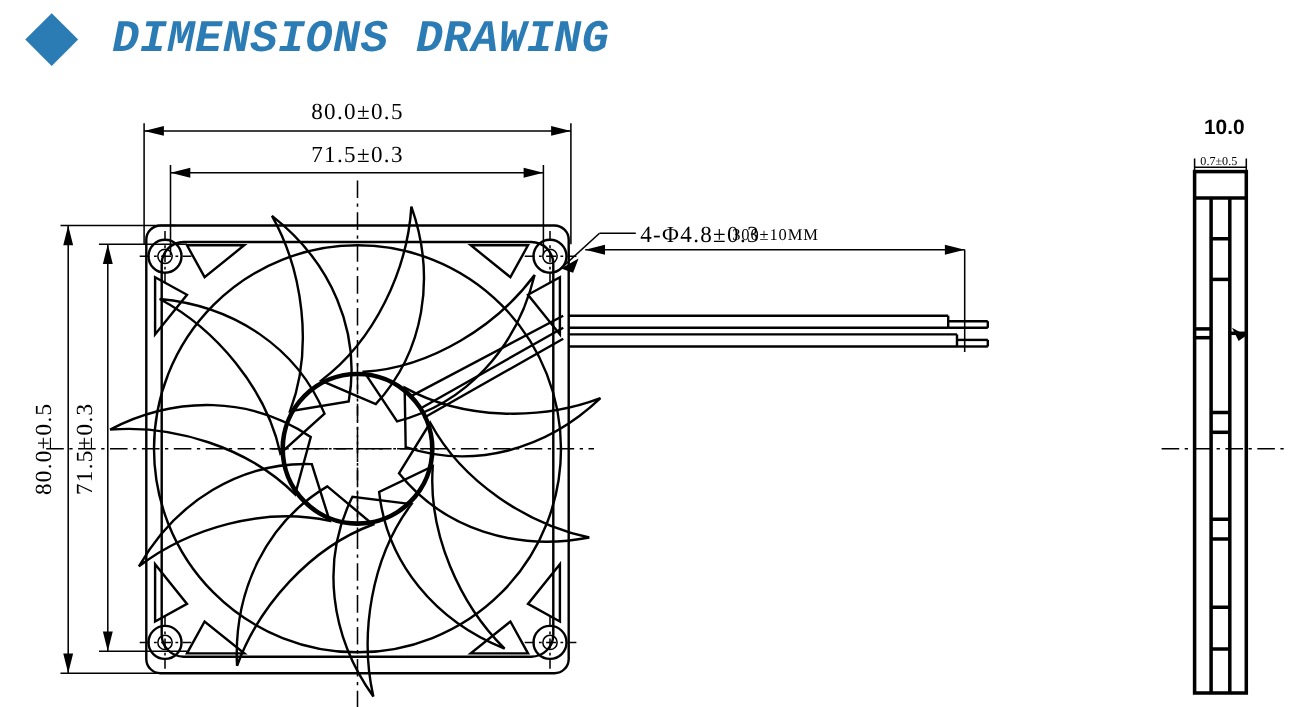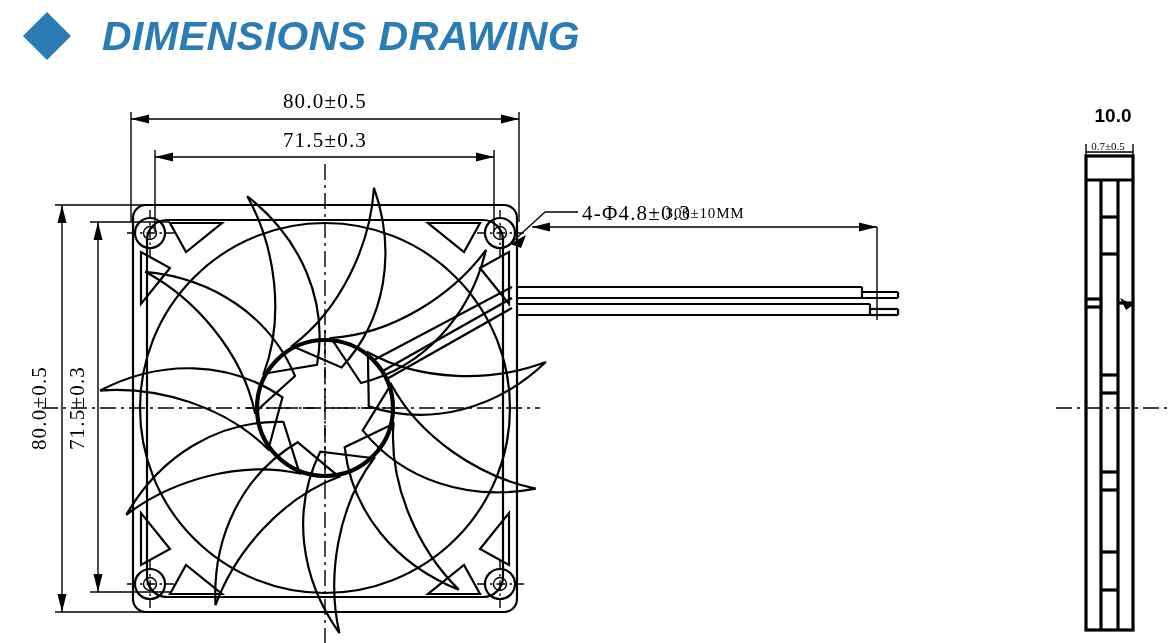--- a/index.html
+++ b/index.html
@@ -26,21 +26,21 @@
     width: 34px;
     height: 34px;
     margin-left: 30px;
     background: #2b7cb5;
     transform: rotate(45deg);
     flex: none;
   }
   #title-text {
     margin-left: 38px;
     color: #2b7cb5;
-    font-family: Liberation Sans, sans-serif;
+    font-family: Liberation Mono, monospace;
     font-weight: bold;
     font-style: italic;
     font-size: 41px;
     letter-spacing: 0.5px;
     white-space: nowrap;
     line-height: 1;
   }
   #drawing-area {
     position: absolute;
     left: 0; top: 72px;

